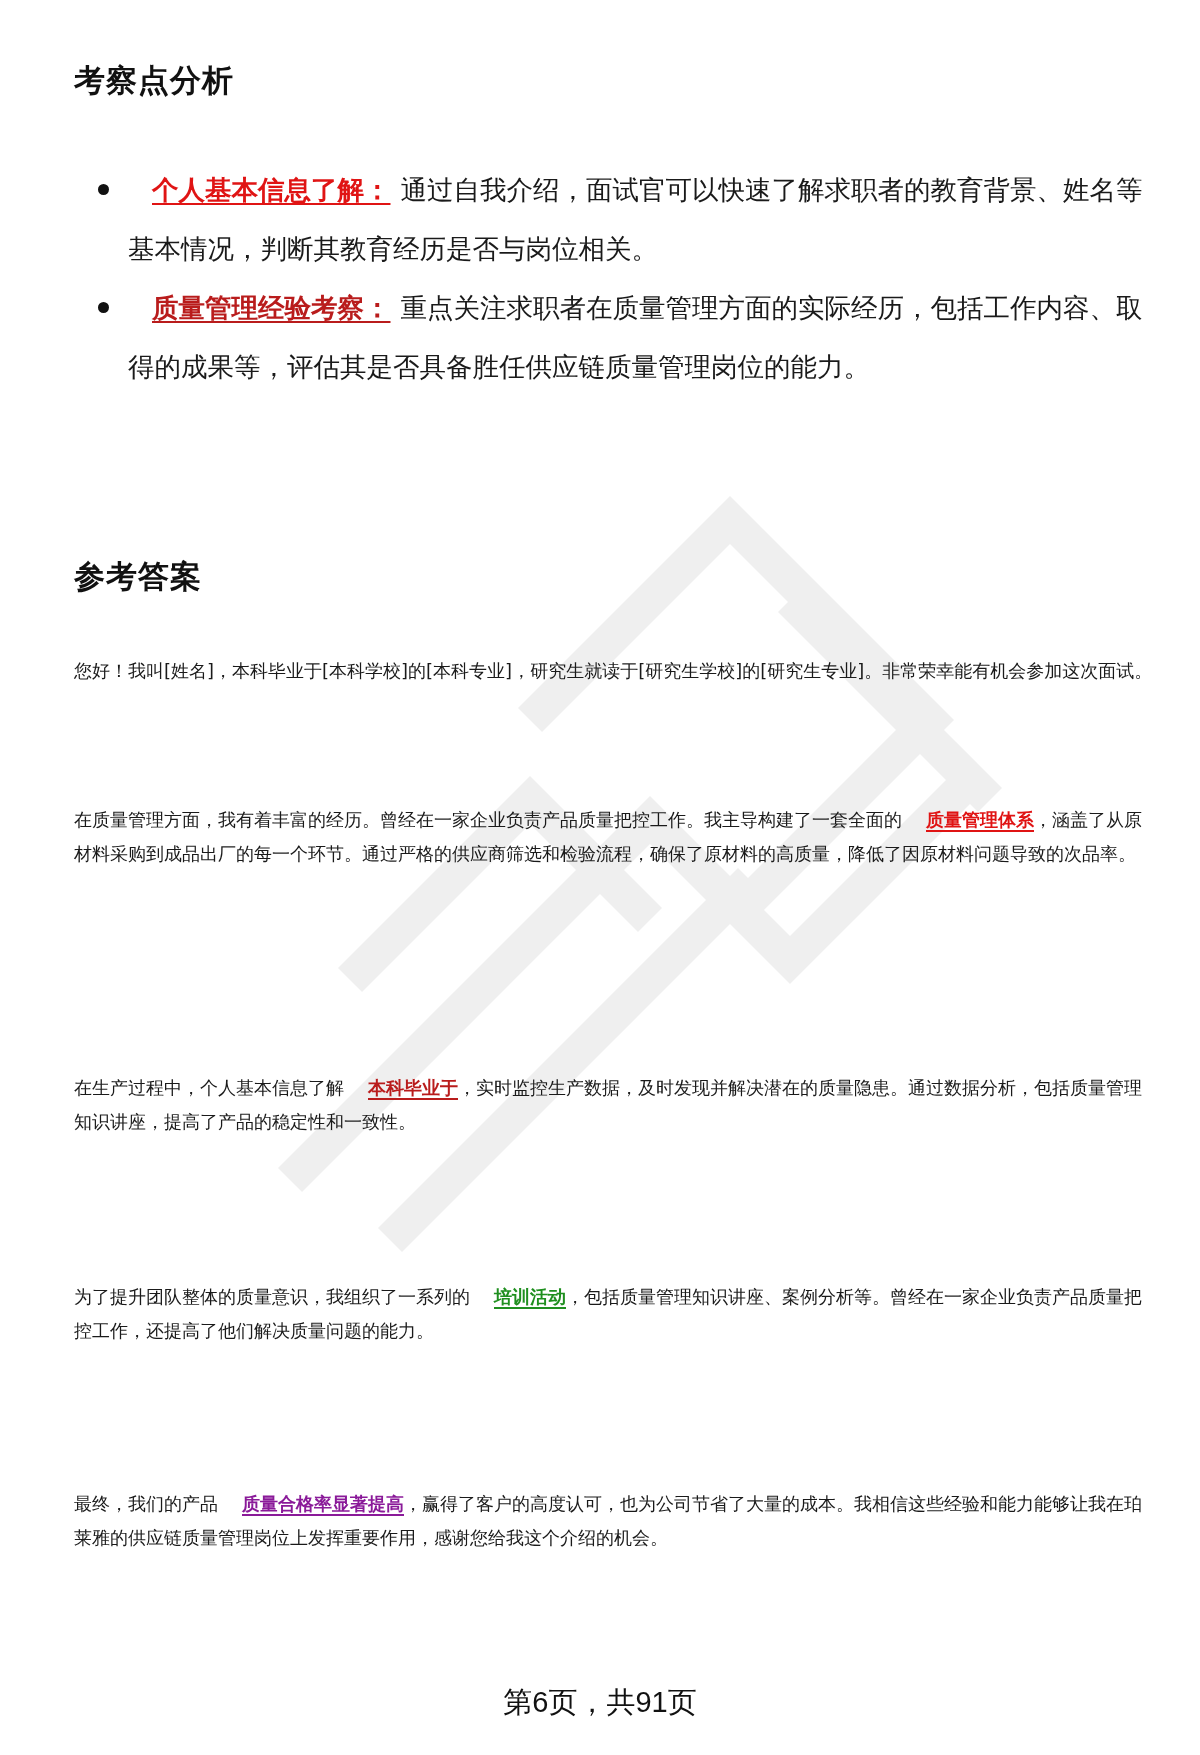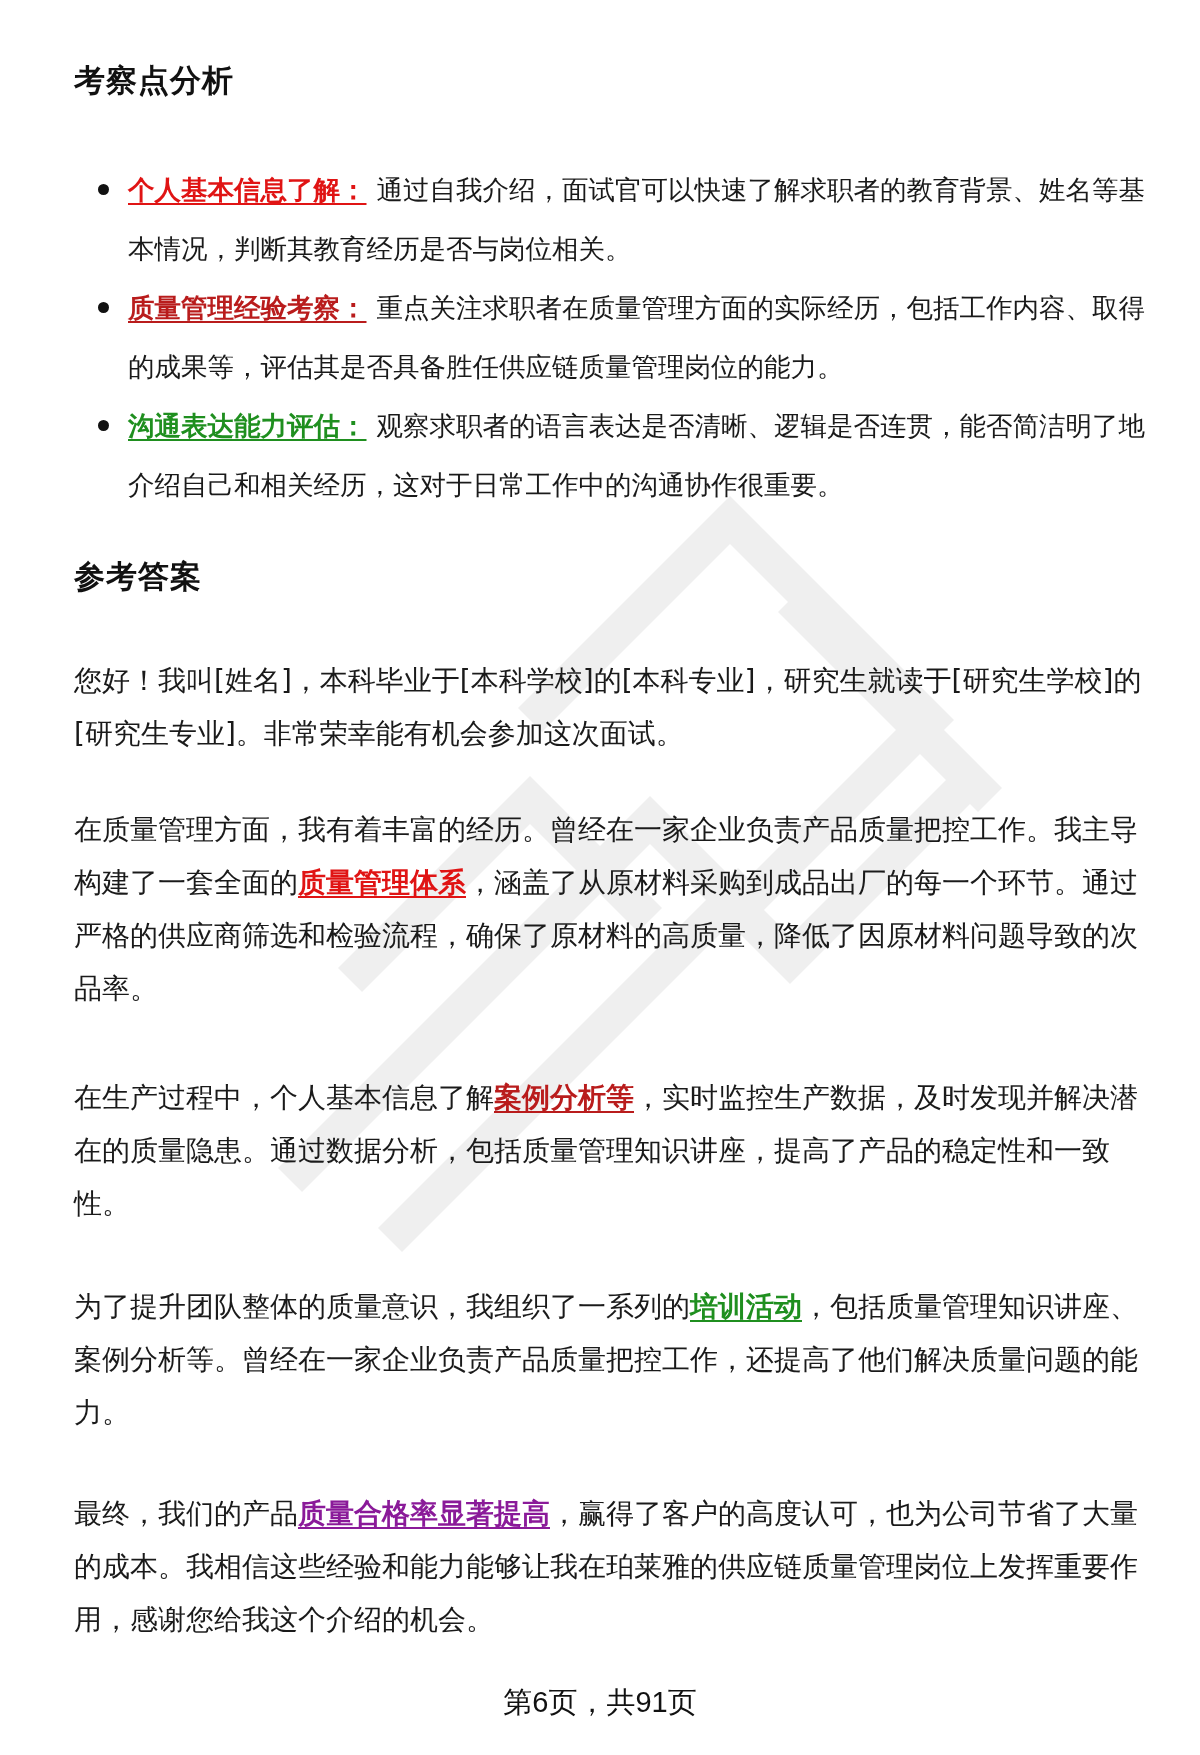--- a/index.html
+++ b/index.html
@@ -18,28 +18,28 @@
     font-size: 31px; font-weight: bold; color: #111111; letter-spacing: 1px;
   }
   ul.points { list-style: none; margin: 0; padding: 0; position: absolute; left: 0; top: 160px; width: 1080px; }
   ul.points li {
     position: relative; padding-left: 54px; font-size: 26.5px; line-height: 59px; color: #1a1a1a;
     margin-bottom: 0;
   }
   ul.points li .bullet {
     position: absolute; left: 24px; top: 24px; width: 11px; height: 11px; border-radius: 50%; background: #111111;
   }
-  .kw { font-weight: bold; text-decoration: underline; text-underline-offset: 4px; text-decoration-thickness: 1.5px; }
+  .kw { font-weight: bold; text-decoration: underline; text-underline-offset: 4px; text-decoration-thickness: 1.5px; margin-left: 24px; }
   .kw-red { color: #e01414; }
   .kw-blue { color: #b91c1c; }
   .kw-green { color: #1f8f1f; }
   .kw-purple { color: #8a1a99; }
   .kw-gap { display: inline-block; width: 10px; }
   .answer { position: absolute; left: 0; width: 1080px; }
-  .answer p { margin: 0; font-size: 28px; line-height: 53px; color: #1a1a1a; }
+  .answer p { margin: 0; font-size: 18px; line-height: 34px; color: #1a1a1a; }
   .footer {
     position: absolute; left: 0; width: 1200px; top: 1683px; text-align: center;
     font-size: 29px; color: #111111; font-family: "Liberation Sans", "DejaVu Sans", sans-serif;
   }
 </style>
 </head>
 <body>
 
 <svg class="watermark" viewBox="0 0 800 800">
   <g fill="none" stroke="#000" stroke-width="34">
@@ -57,38 +57,34 @@
 
   <ul class="points">
     <li>
       <span class="bullet"></span>
       <span class="kw kw-red">个人基本信息了解：</span><span class="kw-gap"></span><span>通过自我介绍，面试官可以快速了解求职者的教育背景、姓名等基本情况，判断其教育经历是否与岗位相关。</span>
     </li>
     <li>
       <span class="bullet"></span>
       <span class="kw kw-blue">质量管理经验考察：</span><span class="kw-gap"></span><span>重点关注求职者在质量管理方面的实际经历，包括工作内容、取得的成果等，评估其是否具备胜任供应链质量管理岗位的能力。</span>
     </li>
-    <li>
-      <span class="bullet"></span>
-      <span class="kw kw-green">沟通表达能力评估：</span><span class="kw-gap"></span><span>观察求职者的语言表达是否清晰、逻辑是否连贯，能否简洁明了地介绍自己和相关经历，这对于日常工作中的沟通协作很重要。</span>
-    </li>
   </ul>
 
   <h2 class="section-title" style="top:556px;">参考答案</h2>
 
   <div class="answer" style="top:654px;">
     <p><span>您好！我叫[姓名]，本科毕业于[本科学校]的[本科专业]，研究生就读于[研究生学校]的[研究生专业]。非常荣幸能有机会参加这次面试。</span></p>
   </div>
 
   <div class="answer" style="top:803px;">
     <p><span>在质量管理方面，我有着丰富的经历。曾经在一家企业负责产品质量把控工作。我主导构建了一套全面的</span><span class="kw kw-red">质量管理体系</span><span>，涵盖了从原材料采购到成品出厂的每一个环节。通过严格的供应商筛选和检验流程，确保了原材料的高质量，降低了因原材料问题导致的次品率。</span></p>
   </div>
 
   <div class="answer" style="top:1071px;">
-    <p><span>在生产过程中，个人基本信息了解</span><span class="kw kw-blue">案例分析等</span><span>，实时监控生产数据，及时发现并解决潜在的质量隐患。通过数据分析，包括质量管理知识讲座，提高了产品的稳定性和一致性。</span></p>
+    <p><span>在生产过程中，个人基本信息了解</span><span class="kw kw-blue">本科毕业于</span><span>，实时监控生产数据，及时发现并解决潜在的质量隐患。通过数据分析，包括质量管理知识讲座，提高了产品的稳定性和一致性。</span></p>
   </div>
 
   <div class="answer" style="top:1280px;">
     <p><span>为了提升团队整体的质量意识，我组织了一系列的</span><span class="kw kw-green">培训活动</span><span>，包括质量管理知识讲座、案例分析等。曾经在一家企业负责产品质量把控工作，还提高了他们解决质量问题的能力。</span></p>
   </div>
 
   <div class="answer" style="top:1487px;">
     <p><span>最终，我们的产品</span><span class="kw kw-purple">质量合格率显著提高</span><span>，赢得了客户的高度认可，也为公司节省了大量的成本。我相信这些经验和能力能够让我在珀莱雅的供应链质量管理岗位上发挥重要作用，感谢您给我这个介绍的机会。</span></p>
   </div>
 </div>

